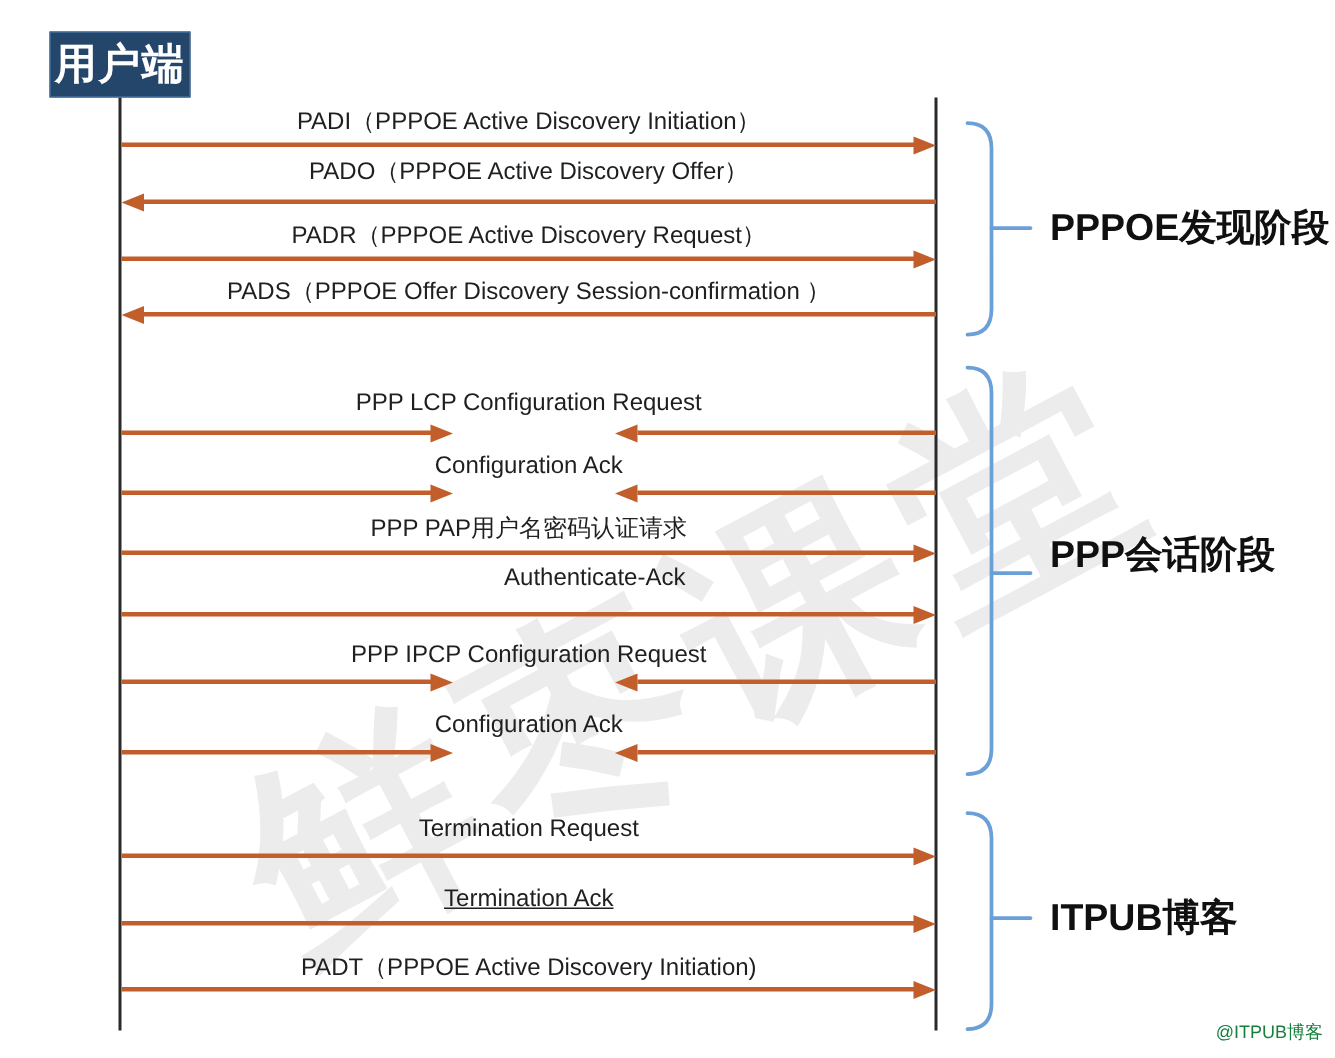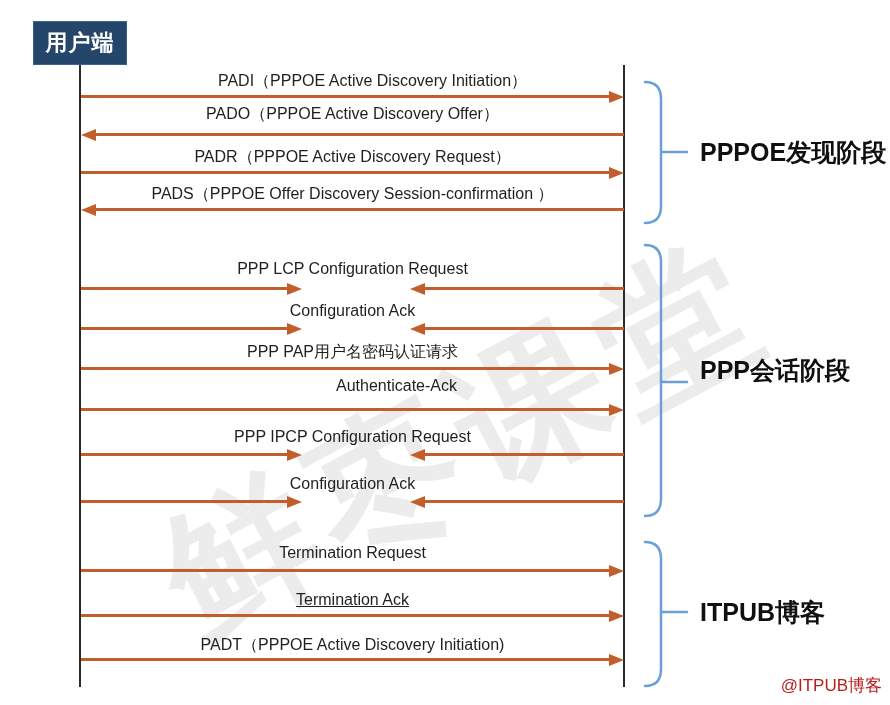--- a/index.html
+++ b/index.html
@@ -21,39 +21,39 @@
     letter-spacing: 14px;
     color: #ececec;
     white-space: nowrap;
     z-index: 0;
     user-select: none;
   }
   .credit {
     position: absolute;
     right: 8px;
     bottom: 8px;
-    font-size: 17px;
-    color: #b91c1c;
+    font-size: 12px;
+    color: #15803d;
     z-index: 3;
   }
   .actor-box {
     position: absolute;
     top: 21px;
     height: 44px;
     background: #24466b;
     border: 1px solid #3c6491;
     color: #ffffff;
     font-weight: bold;
     display: flex;
     align-items: center;
     justify-content: center;
     z-index: 2;
     box-sizing: border-box;
   }
-  #actor-client { left: 33px; width: 94px; font-size: 22px; letter-spacing: 1px; }
+  #actor-client { left: 33px; width: 94px; font-size: 28px; letter-spacing: 1px; }
   #actor-bras  { left: 576px; width: 99px; font-size: 23px; }
   .lifeline {
     position: absolute;
     top: 65px;
     width: 2px;
     height: 622px;
     background: #2a2a2a;
     z-index: 1;
   }
   #lifeline-client { left: 79px; }
@@ -112,21 +112,21 @@
 
   <div class="actor-box" id="actor-client">
     <span>用户端</span>
   </div>
 
   <div class="lifeline" id="lifeline-client"></div>
   <div class="lifeline" id="lifeline-bras"></div>
 
   <div id="messages">
       <div>
-        <div class="msg-label" style="top: 71px; padding-left: 20px;">PADI（PPPOE Active Discovery Initiation）</div>
+        <div class="msg-label" style="top: 71px;">PADI（PPPOE Active Discovery Initiation）</div>
         <div class="arrow-line" style="left: 81px; width: 529px; top: 95px;"></div>
         <div class="arrow-head right" style="top: 91px; left: 609px;"></div>
       </div>
       <div>
         <div class="msg-label" style="top: 104px;">PADO（PPPOE Active Discovery Offer）</div>
         <div class="arrow-head left" style="top: 129px; left: 81px;"></div>
         <div class="arrow-line" style="left: 96px; width: 528px; top: 133px;"></div>
       </div>
       <div>
         <div class="msg-label" style="top: 147px;">PADR（PPPOE Active Discovery Request）</div>

